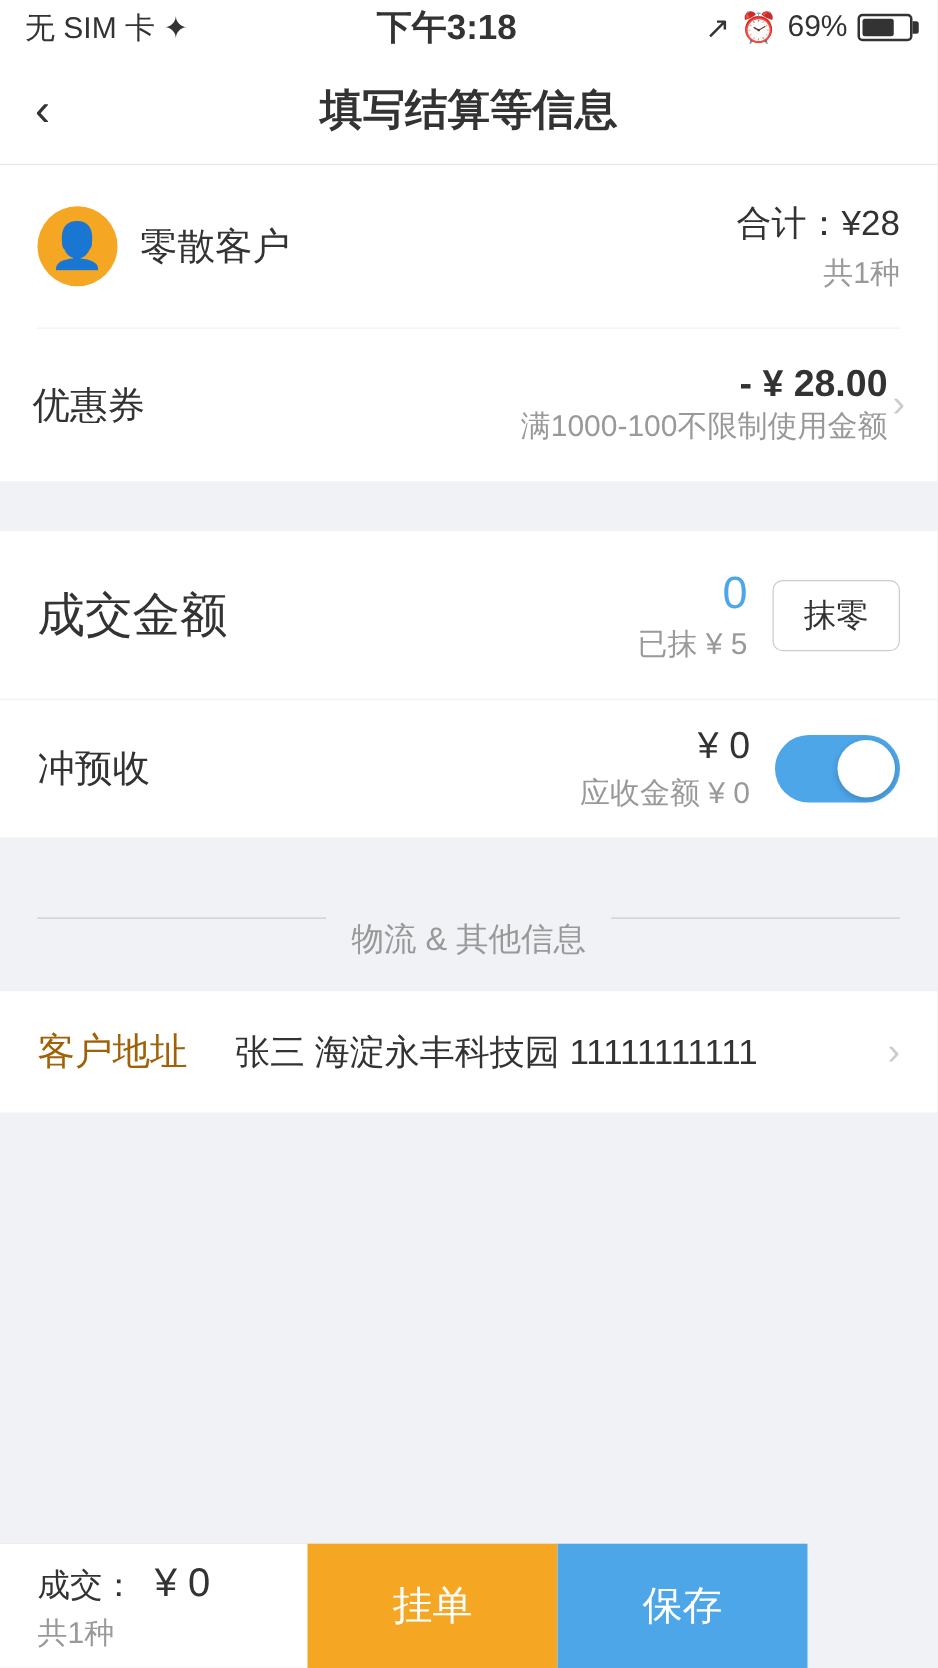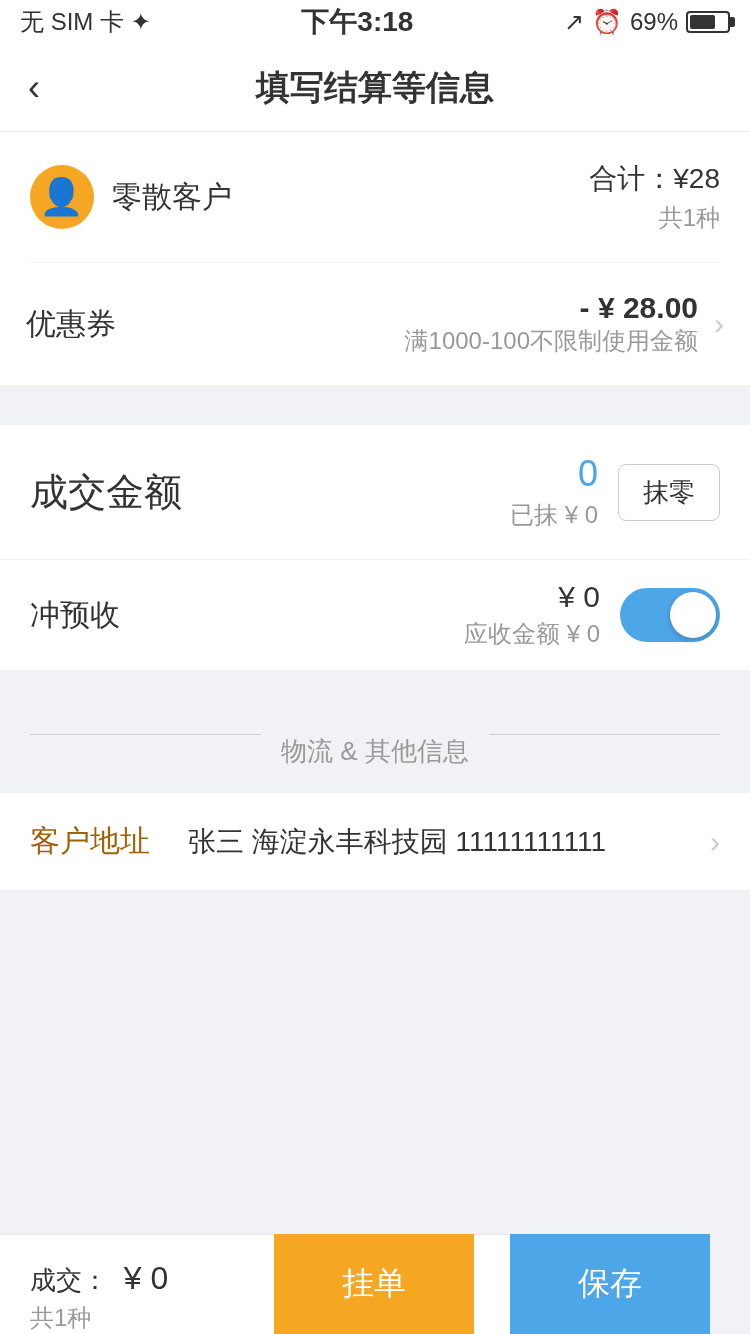--- a/index.html
+++ b/index.html
@@ -163,21 +163,21 @@
       align-items: center;
       justify-content: space-between;
     }
     .coupon-label {
       font-size: 30px;
       color: #333;
     }
     .coupon-right {
       display: flex;
       align-items: center;
-      gap: 16px;
+      gap: 4px;
       text-align: right;
     }
     .coupon-discount {
       font-size: 30px;
       color: #333;
       font-weight: 600;
     }
     .coupon-info {
       font-size: 24px;
       color: #999;
@@ -353,25 +353,25 @@
       font-size: 28px;
       color: #333;
       flex: 1;
     }
 
     
     .bottom-bar {
       position: fixed;
       bottom: 0;
       left: 0;
-      width: 710px;
+      width: 646px;
       height: 100px;
       background: #fff;
       display: flex;
-      align-items: flex-end;
+      align-items: center;
       border-top: 1px solid #e8e8e8;
     }
     .bottom-info {
       flex: 1;
       padding: 0 30px;
     }
     .bottom-transaction-label {
       font-size: 26px;
       color: #333;
     }
@@ -400,21 +400,20 @@
     .bottom-btn-save {
       width: 200px;
       height: 100px;
       background: #4da6e8;
       display: flex;
       align-items: center;
       justify-content: center;
       font-size: 32px;
       color: #fff;
       cursor: pointer;
-      margin-left: 36px;
     }
   </style>
 </head>
 <body>
 
 <div class="status-bar">
   <div class="status-left">
     <span>无 SIM 卡 ✦</span>
   </div>
   <div class="status-center">下午3:18</div>
@@ -468,21 +467,21 @@
   </div>
 
   <div class="section-sep"></div>
 
   <div class="transaction-section card">
     <div class="transaction-row">
       <span class="transaction-label">成交金额</span>
       <div class="transaction-right">
         <div class="transaction-amount-col">
           <div class="amount-value">0</div>
-          <div class="amount-sub">已抹  ¥ 0</div>
+          <div class="amount-sub">已抹  ¥ 5</div>
         </div>
         <button class="round-btn">抹零</button>
       </div>
     </div>
 
     <div class="flush-row">
       <span class="flush-label">冲预收</span>
       <div class="flush-right">
         <div class="flush-amounts">
           <div class="flush-main">¥ 0</div>

